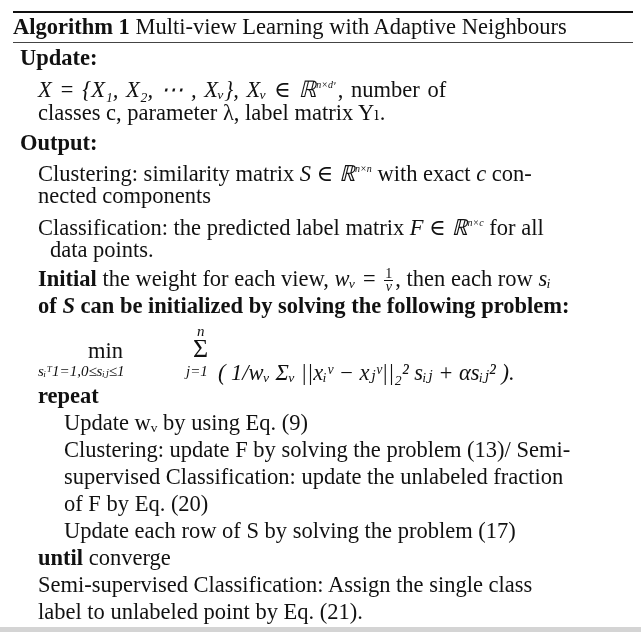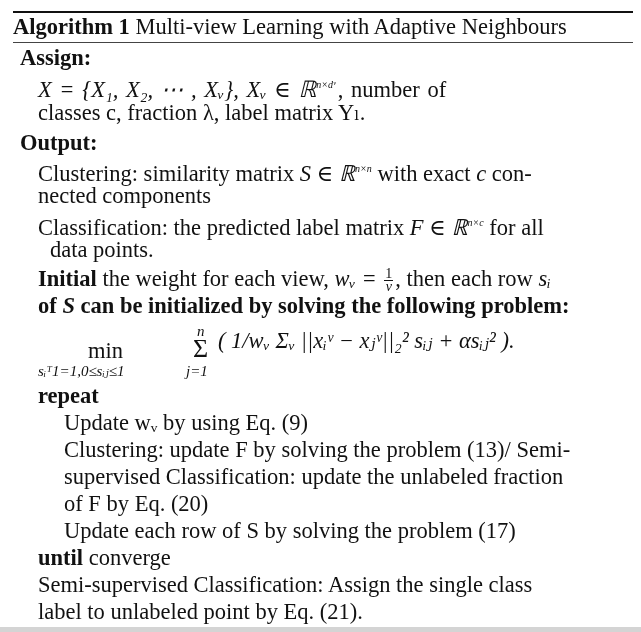--- a/index.html
+++ b/index.html
@@ -26,26 +26,26 @@
   <div class="rule-top"></div>
 
   <div class="line caption">
     <b>Algorithm 1</b>
     <span>Multi-view Learning with Adaptive Neighbours</span>
   </div>
 
   <div class="rule-mid"></div>
 
   <div class="line" style="left:20px; top:45px;">
-    <b>Assign:</b>
+    <b>Update:</b>
   </div>
   <div class="line" style="left:38px; top:72px; word-spacing:2px;">
     <i class="m">X = {X₁, X₂, ⋯ , Xᵥ}, Xᵥ ∈ ℝ</i><span class="sup">n×dᵛ</span><span style="margin-left:2px;">, number of</span>
   </div>
-  <div class="line" style="left:38px; top:100px;">classes c, fraction λ, label matrix Yₗ.</div>
+  <div class="line" style="left:38px; top:100px;">classes c, parameter λ, label matrix Yₗ.</div>
 
   <div class="line" style="left:20px; top:130px;">
     <b>Output:</b>
   </div>
   <div class="line" style="left:38px; top:156px;">
     <span>Clustering: similarity matrix </span><i class="m">S ∈ ℝ</i><span class="sup">n×n</span><span> with exact </span><i class="m">c</i><span> con-</span>
   </div>
   <div class="line" style="left:38px; top:183px;">nected components</div>
   <div class="line" style="left:38px; top:210px;">
     <span>Classification: the predicted label matrix </span><i class="m">F ∈ ℝ</i><span class="sup">n×c</span><span> for all</span>
@@ -58,21 +58,21 @@
   <div class="line" style="left:38px; top:293px;font-weight:bold;">
     <span>of </span><i class="m">S</i><span> can be initialized by solving the following problem:</span>
   </div>
 
   <div>
     <div class="line" style="left:88px; top:338px;">min</div>
     <div class="line small" style="left:38px; top:358px;"><i>sᵢᵀ1=1,0≤sᵢⱼ≤1</i></div>
     <div class="line small" style="left:197px; top:318px;"><i>n</i></div>
     <div class="line big" style="left:193px; top:336px;">Σ</div>
     <div class="line small" style="left:186px; top:358px;"><i>j=1</i></div>
-    <div class="line" style="left:218px; top:328px;"><i>( 1/wᵥ Σᵥ ||xᵢᵛ − xⱼᵛ||₂² sᵢⱼ + αsᵢⱼ² ).</i></div>
+    <div class="line" style="left:218px; top:360px;"><i>( 1/wᵥ Σᵥ ||xᵢᵛ − xⱼᵛ||₂² sᵢⱼ + αsᵢⱼ² ).</i></div>
   </div>
 
   <div class="line" style="left:38px; top:383px;">
     <b>repeat</b>
   </div>
   <div class="line" style="left:64px; top:410px;">Update wᵥ by using Eq. (9)</div>
   <div class="line" style="left:64px; top:437px;">Clustering: update F by solving the problem (13)/ Semi-</div>
   <div class="line" style="left:64px; top:464px;">supervised Classification: update the unlabeled fraction</div>
   <div class="line" style="left:64px; top:491px;">of F by Eq. (20)</div>
   <div class="line" style="left:64px; top:518px;">Update each row of S by solving the problem (17)</div>

